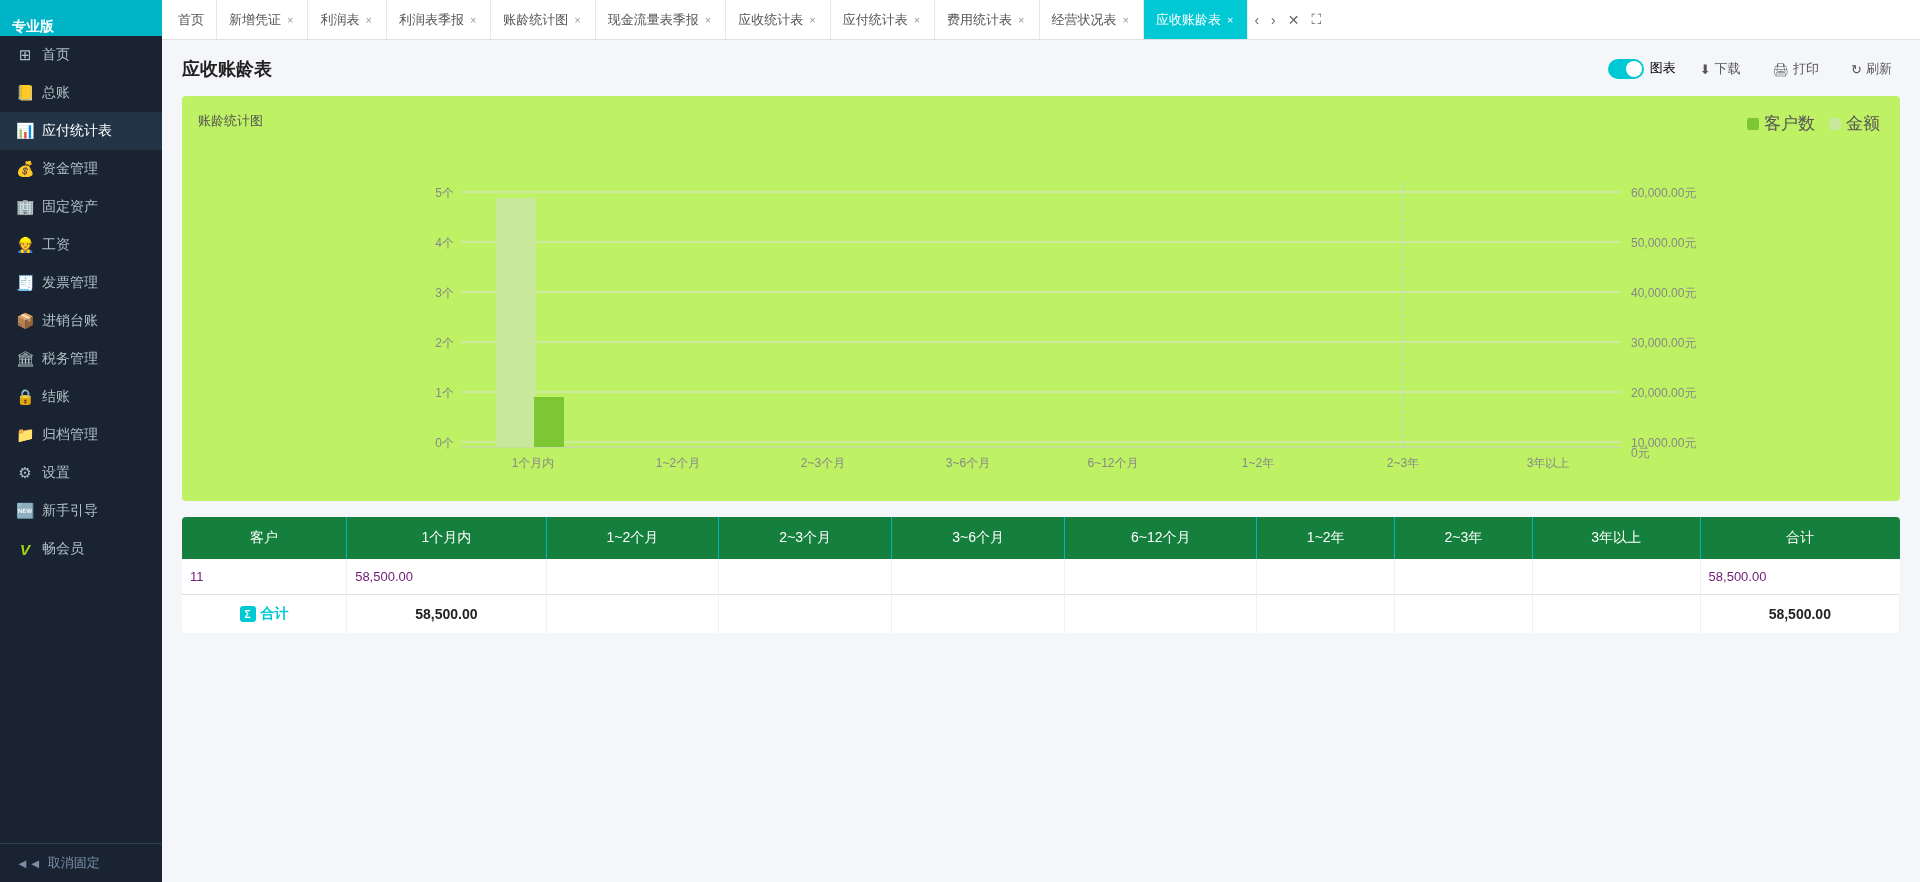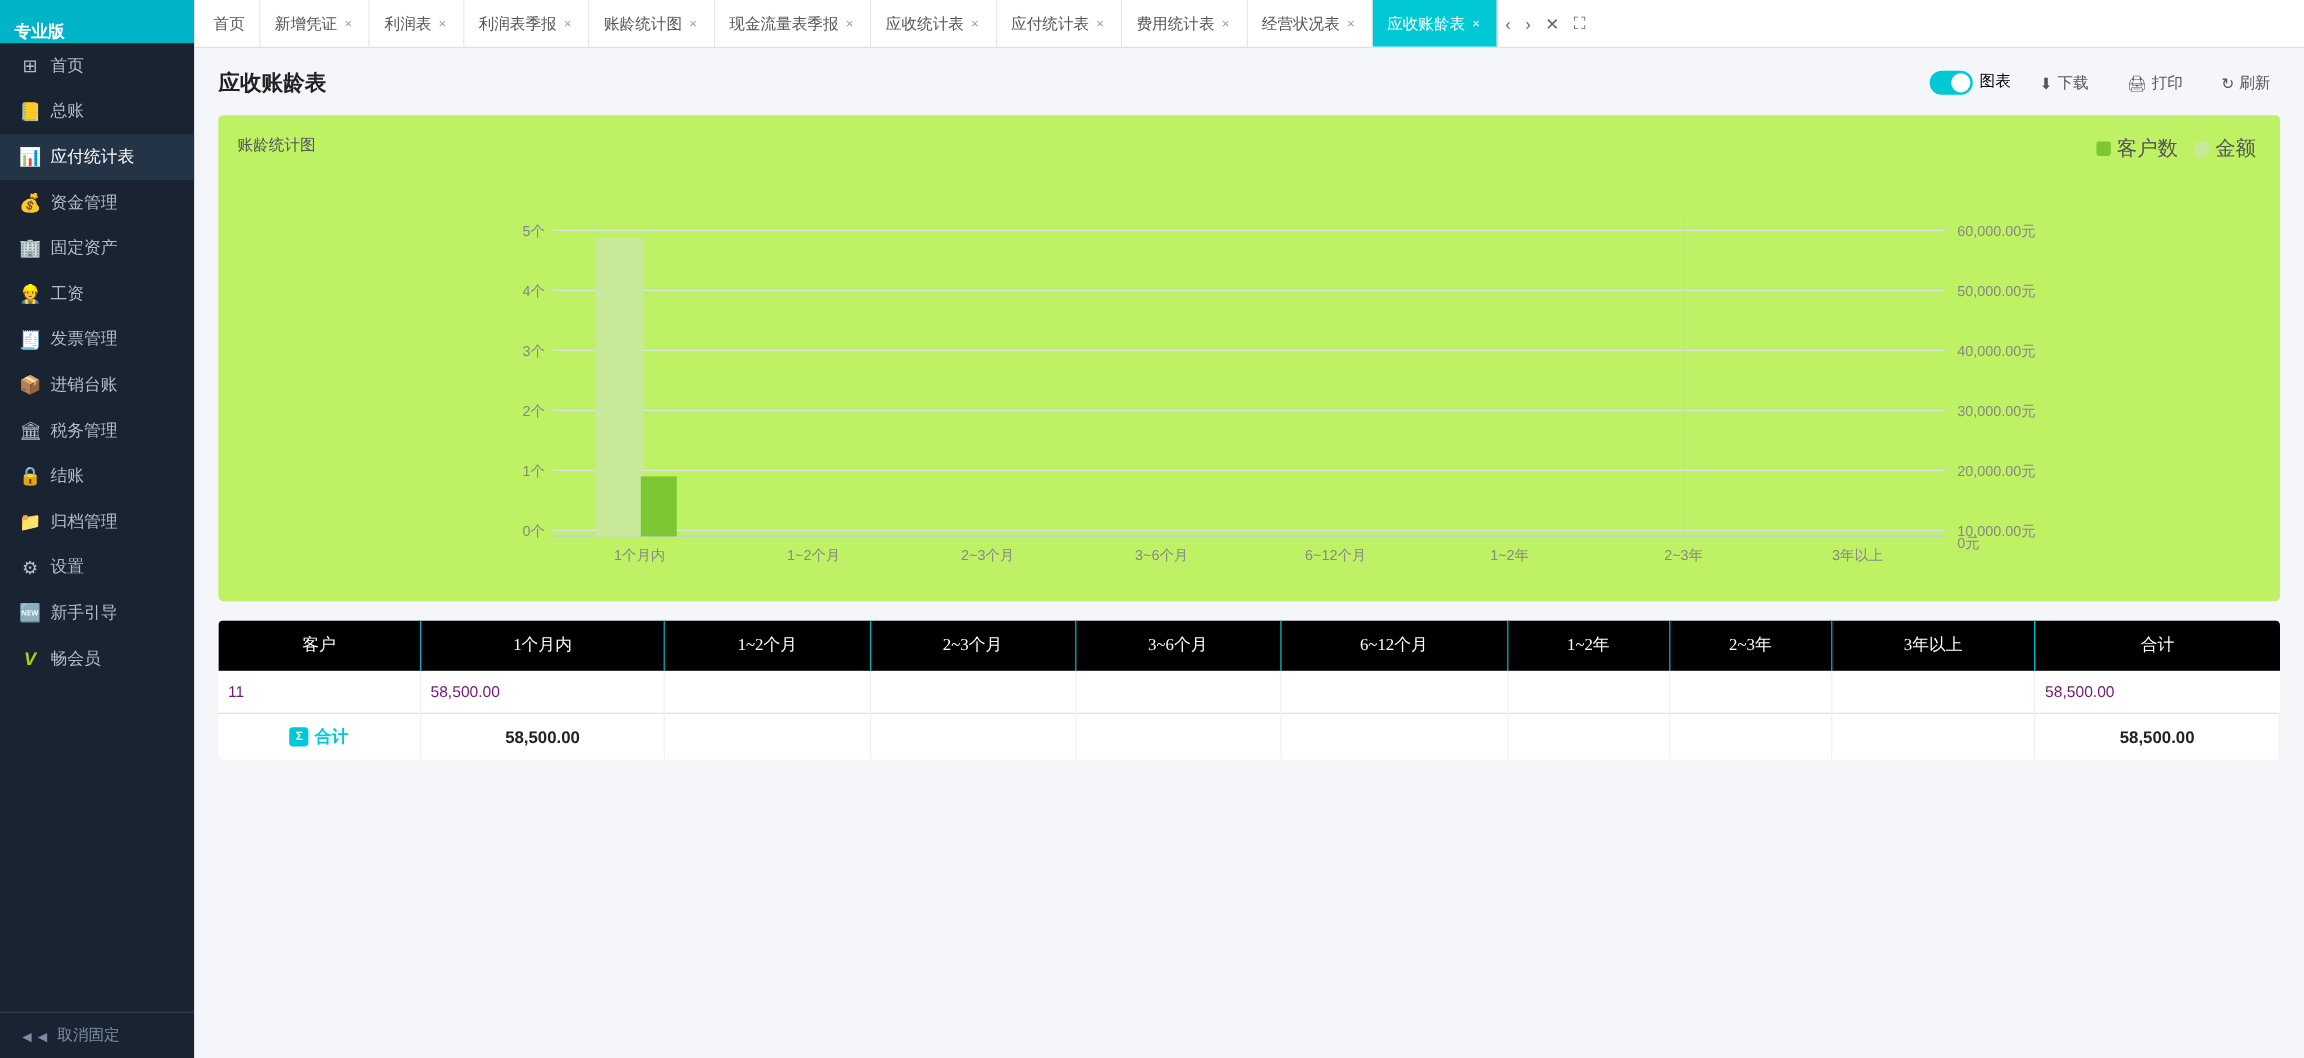--- a/index.html
+++ b/index.html
@@ -201,23 +201,22 @@
 
     
     .data-table {
       width: 100%;
       border-collapse: collapse;
       background: white;
       border-radius: 4px;
       overflow: hidden;
     }
     .data-table thead tr {
-      background: #000000;
+      background: #15803d;
       color: white;
-      font-family: Liberation Serif, serif;
     }
     .data-table thead th {
       padding: 12px 8px;
       text-align: center;
       font-weight: 500;
       font-size: 14px;
       border-right: 1px solid #00b4c0;
     }
     .data-table thead th:last-child { border-right: none; }
     .data-table tbody tr {

